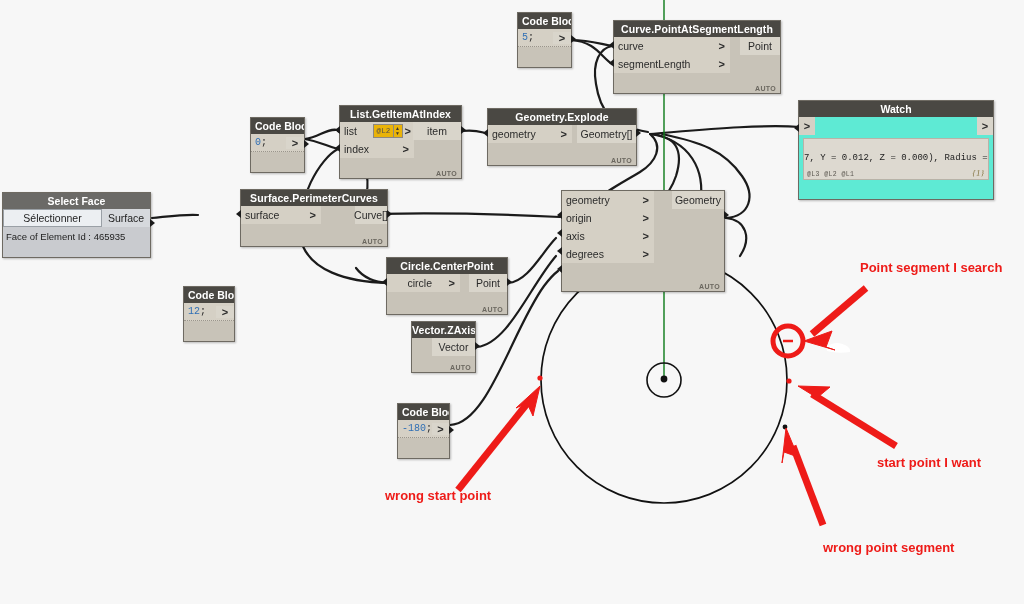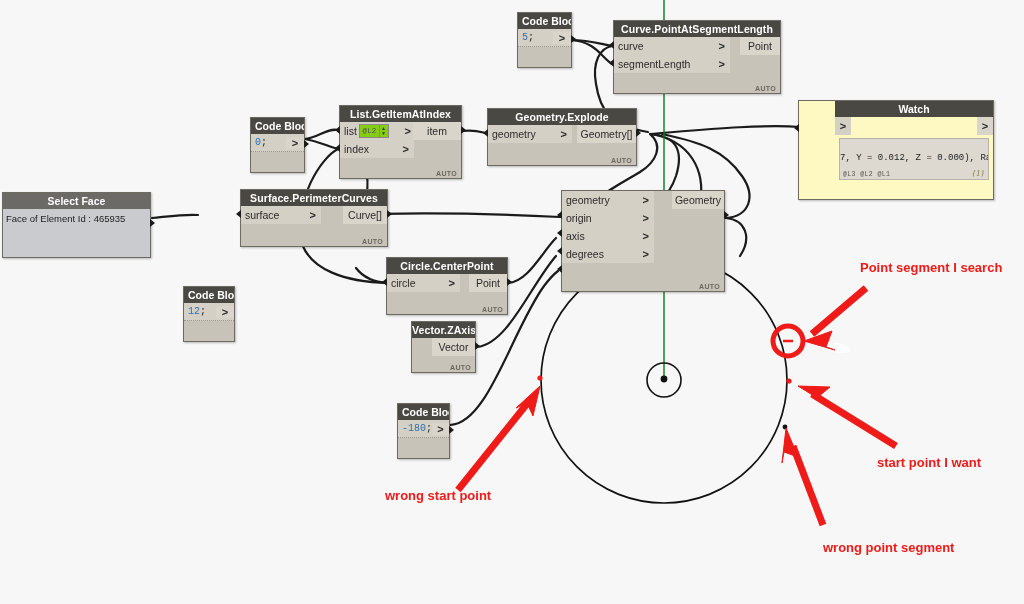--- a/index.html
+++ b/index.html
@@ -113,24 +113,23 @@
   .selface .outp{
     width:48px;background:#d6d9dd;font-size:10.5px;color:#1d1d1d;
     display:flex;align-items:center;justify-content:center;box-sizing:border-box;
   }
   .selface .info{
     font-size:9.5px;color:#1d1d1d;padding:4px 3px 0 3px;height:28px;
   }
 
   
   .watch{
-    position:absolute;z-index:4;background:#fef9c3;
+    position:absolute;z-index:4;background:#5eead4;
     border:1px solid #6e6a62;box-shadow:1px 1px 2px rgba(0,0,0,.25);
     box-sizing:border-box;
-    padding-left:36px;
   }
   .watch .title{
     background:#4a4843;color:#fff;font-size:10.5px;font-weight:bold;
     height:16px;line-height:16px;text-align:center;
   }
   .watch .ports{position:relative;height:18px;}
   .watch .pin{
     position:absolute;left:0;top:0;width:16px;height:18px;background:#d5d0c5;
     font-size:11px;font-weight:bold;color:#2b2b2b;text-align:center;line-height:18px;
   }
@@ -152,21 +151,21 @@
     letter-spacing:.4px;
   }
   .watch .count{
     position:absolute;right:4px;bottom:1px;
     font-family:"Liberation Serif", serif;font-style:italic;font-size:9px;color:#8a7a4a;
   }
 
   
   .spinner{
     display:inline-flex;align-items:center;height:12px;
-    border:1px solid #8d8880;background:#84cc16;margin-right:16px;
+    border:1px solid #8d8880;background:#eab308;margin-right:2px;
   }
   .spinner .sv{
     font-family:"Liberation Mono", monospace;font-size:7.5px;color:#55514a;
     padding:0 2px;letter-spacing:.2px;
   }
   .spinner .sb{
     width:8px;border-left:1px solid #8d8880;display:flex;flex-direction:column;
     justify-content:center;align-items:center;height:100%;
   }
   .spinner .sb span{display:block;font-size:5px;line-height:5px;color:#3a3732;}
@@ -342,33 +341,37 @@
     <div class="panel">
       <div class="val">7, Y = 0.012, Z = 0.000), Radius = 15.000)</div>
       <div class="tags">@L3 @L2 @L1</div>
       <div class="count">{1}</div>
     </div>
     <div class="nub left" style="top:23px;"></div>
   </div>
 
   <div class="selface" style="left:2px;top:192px;width:149px;height:66px;">
     <div class="title">Select Face</div>
+    <div class="row">
+      <div class="btn">Sélectionner</div>
+      <div class="outp">Surface</div>
+    </div>
     <div class="info">Face of Element Id : 465935</div>
     <div class="nub right" style="top:26px;"></div>
   </div>
 
   <div class="node" style="left:192px;top:189px;width:148px;margin-left:48px;">
     <div class="title">Surface.PerimeterCurves</div>
     <div class="body" style="height:40px;">
       <div class="port-row" style="position:absolute;top:0;left:0;right:0;">
         <div class="port-in" style="width:80px;">
           <span class="lbl">surface</span>
           <span class="chev">&gt;</span>
         </div>
-        <div class="port-out" style="width:44px;">Curve[]</div>
+        <div class="port-out" style="width:32px;">Curve[]</div>
       </div>
       <div class="auto">AUTO</div>
     </div>
     <div class="nub left" style="top:20px;"></div>
     <div class="nub right" style="top:20px;"></div>
   </div>
 
   <div class="node" style="left:561px;top:190px;width:164px;">
     <div class="body" style="height:100px;">
       <div class="port-row" style="position:absolute;top:0;left:0;right:0;">
@@ -401,21 +404,21 @@
     <div class="nub left" style="top:20px;"></div>
     <div class="nub left" style="top:38px;"></div>
     <div class="nub left" style="top:56px;"></div>
     <div class="nub left" style="top:74px;"></div>
     <div class="nub right" style="top:20px;"></div>
   </div>
 
   <div class="node" style="left:386px;top:257px;width:122px;">
     <div class="title">Circle.CenterPoint</div>
     <div class="body" style="height:40px;">
-      <div class="port-row" style="position:absolute;top:0;left:0;right:0;">
+      <div class="port-row" style="position:absolute;top:0;left:0;right:0;text-align:center;">
         <div class="port-in" style="width:73px;">
           <span class="lbl">circle</span>
           <span class="chev">&gt;</span>
         </div>
         <div class="port-out" style="width:38px;">Point</div>
       </div>
       <div class="auto">AUTO</div>
     </div>
     <div class="nub left" style="top:20px;"></div>
     <div class="nub right" style="top:20px;"></div>

